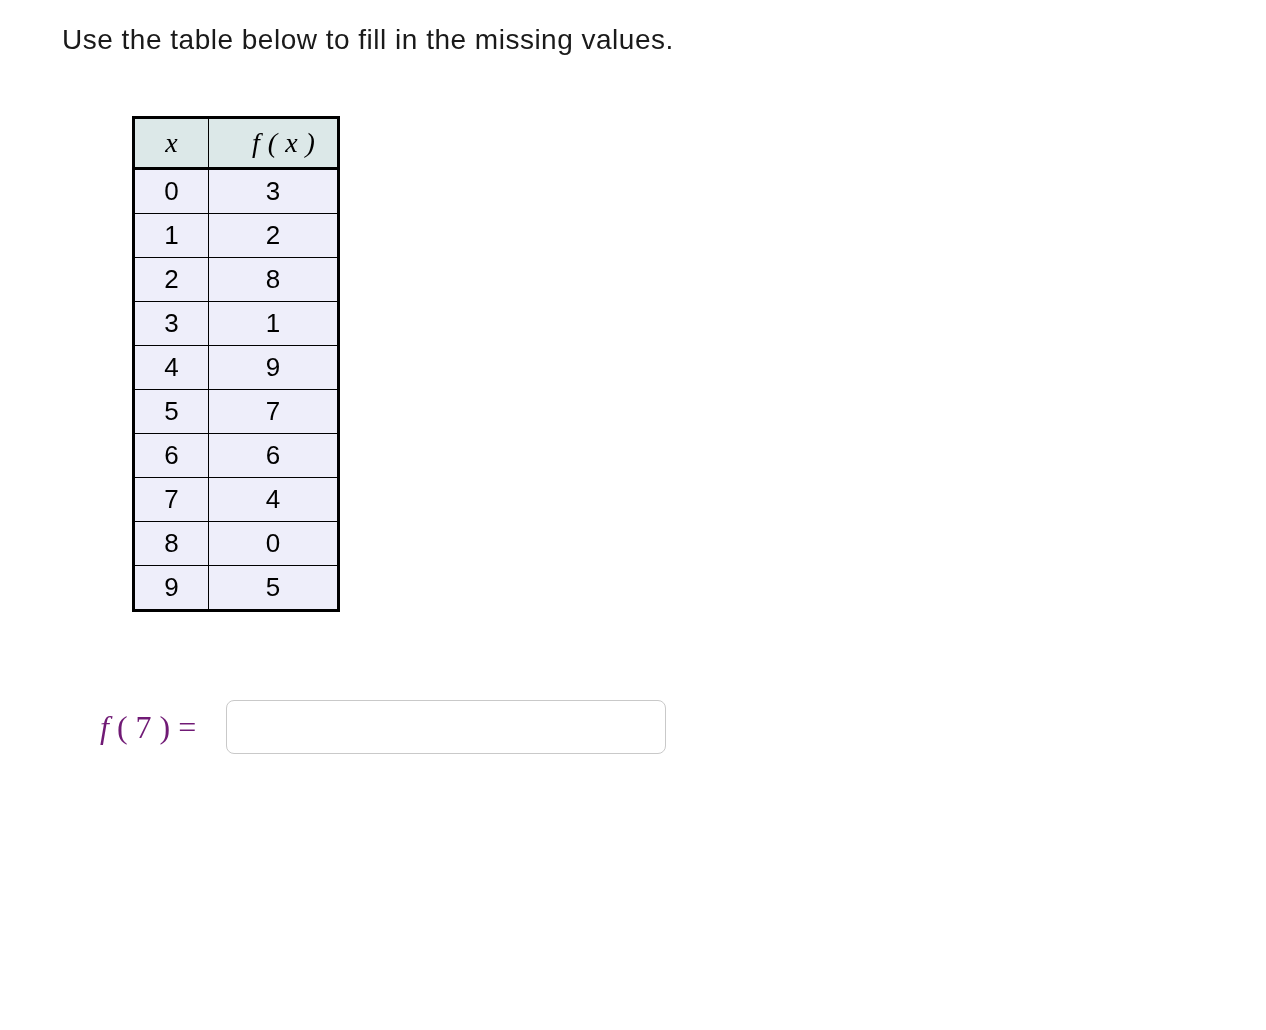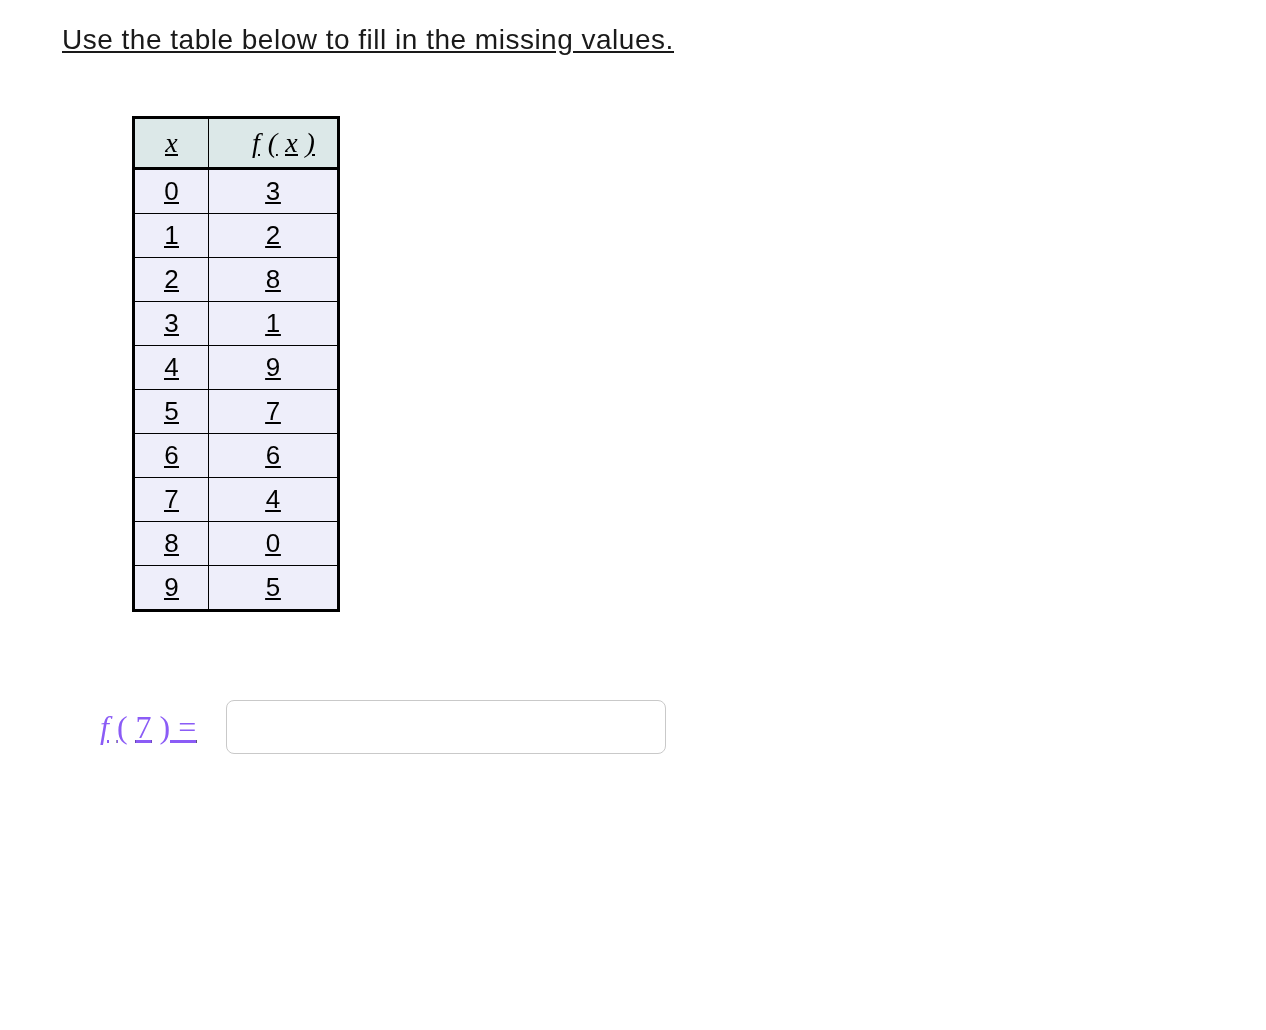--- a/index.html
+++ b/index.html
@@ -1,19 +1,18 @@
 <!DOCTYPE html>
 <html><head>
   <meta charset="utf-8">
   <style>
     * {
       margin: 8px;
       padding: 0;
       box-sizing: border-box;
-      text-decoration: underline;
     }
 
     body {
       font-family: Arial, Helvetica, sans-serif;
       background: #ffffff;
       padding: 0;
     }
 
     .container {
       padding: 0 30px;
@@ -81,21 +80,21 @@
     .answer-row {
       display: flex;
       align-items: center;
       margin-left: 30px;
       gap: 14px;
     }
 
     .answer-label {
       font-family: 'Times New Roman', Times, serif;
       font-size: 32px;
-      color: #8b5cf6;
+      color: #701a75;
       white-space: nowrap;
     }
 
     .answer-label .fn {
       font-style: italic;
     }
 
     .answer-input {
       border: 1.5px solid #c9c9c9;
       border-radius: 8px;

